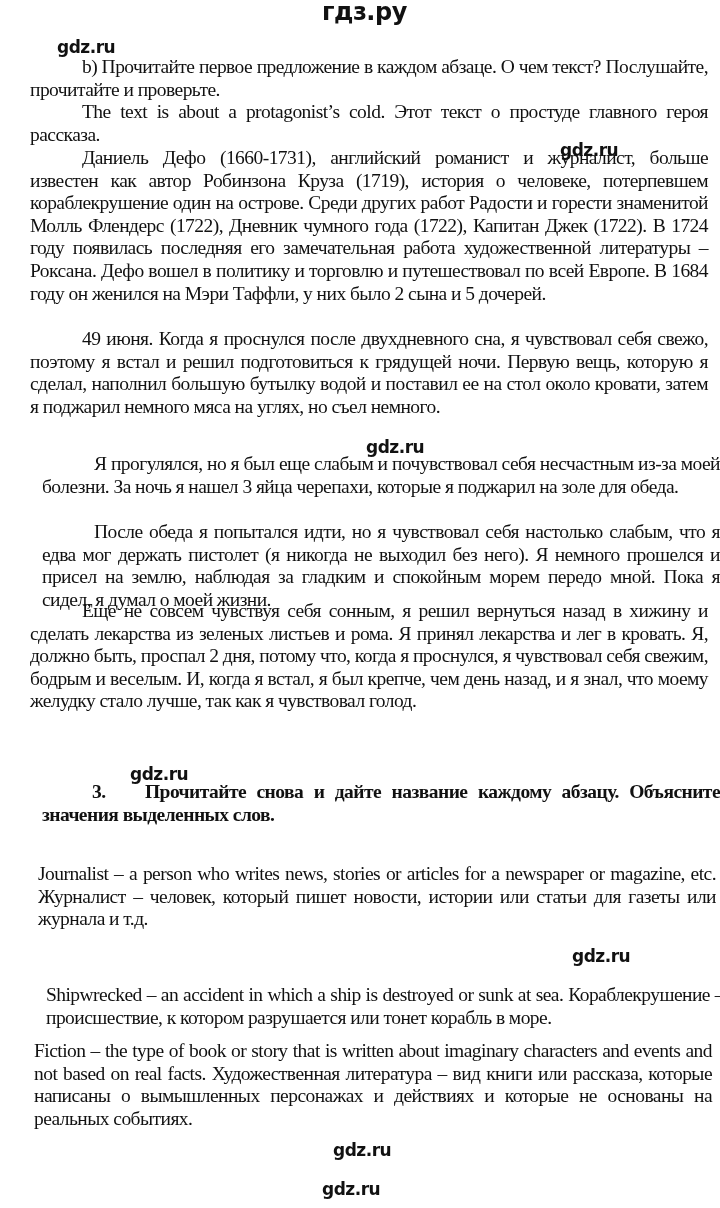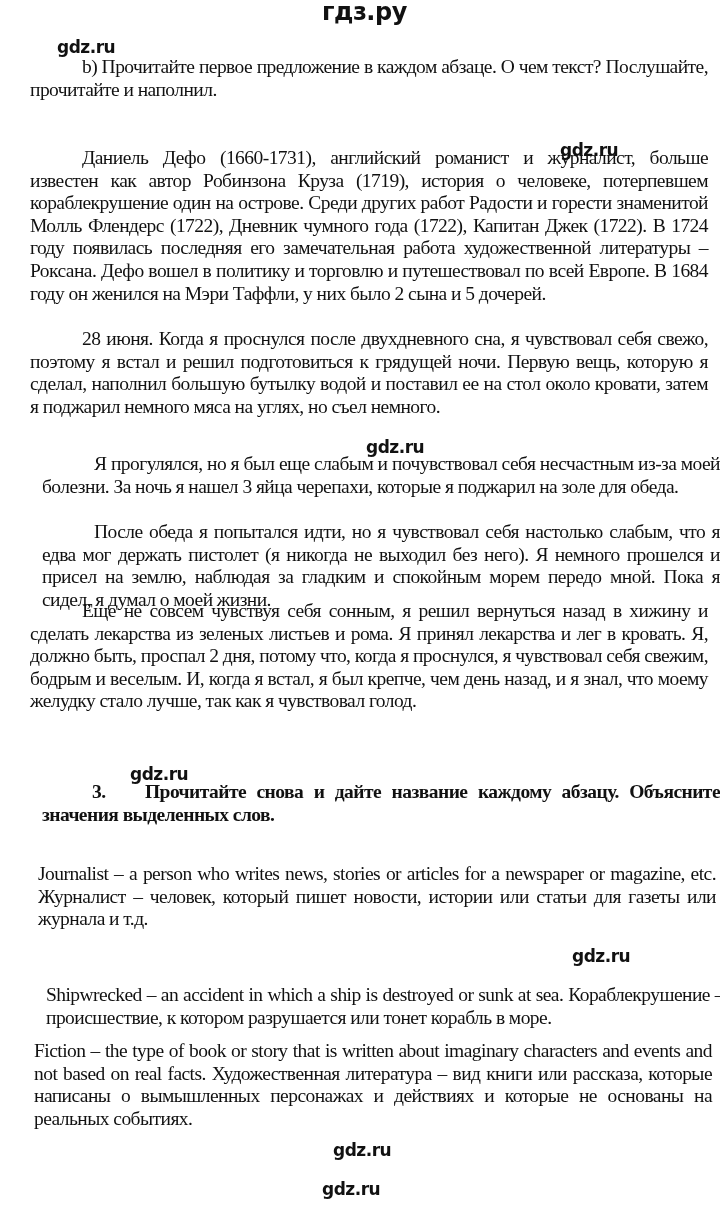--- a/index.html
+++ b/index.html
@@ -23,26 +23,27 @@
   .sec-num { display: inline-block; width: 53px; text-indent: 0; }
 </style>
 </head>
 <body>
 
 <div class="page">
 
   <div class="wm header-wm" style="left:322px; top:0px;">гдз.ру</div>
   <div class="wm" style="left:57px; top:35px;">gdz.ru</div>
 
-  <p class="para indent" style="top:56px; margin:0;">b) Прочитайте первое предложение в каждом абзаце. О чем текст? Послушайте, прочитайте и наполнил.</p>
+  <p class="para indent" style="top:56px; margin:0;">b) Прочитайте первое предложение в каждом абзаце. О чем текст? Послушайте, прочитайте и проверьте.</p>
+  <p class="para indent" style="top:101px; margin:0;">The text is about a protagonist’s cold. Этот текст о простуде главного героя рассказа.</p>
 
   <div class="wm" style="left:560px; top:138px;">gdz.ru</div>
 
   <p class="para indent" style="top:147px; margin:0;">Даниель Дефо (1660-1731), английский романист и журналист, больше известен как автор Робинзона Круза (1719), история о человеке, потерпевшем кораблекрушение один на острове. Среди других работ Радости и горести знаменитой Молль Флендерс (1722), Дневник чумного года (1722), Капитан Джек (1722). В 1724 году появилась последняя его замечательная работа художественной литературы – Роксана. Дефо вошел в политику и торговлю и путешествовал по всей Европе. В 1684 году он женился на Мэри Таффли, у них  было 2 сына и 5 дочерей.</p>
-  <p class="para indent" style="top:328px; margin:0;">28 июня. Когда я проснулся после двухдневного сна, я чувствовал себя свежо, поэтому я встал и решил подготовиться к грядущей ночи. Первую вещь, которую я сделал, наполнил большую бутылку водой и поставил ее на стол около кровати, затем я поджарил немного мяса на углях, но съел немного.</p>
+  <p class="para indent" style="top:328px; margin:0;">49 июня. Когда я проснулся после двухдневного сна, я чувствовал себя свежо, поэтому я встал и решил подготовиться к грядущей ночи. Первую вещь, которую я сделал, наполнил большую бутылку водой и поставил ее на стол около кровати, затем я поджарил немного мяса на углях, но съел немного.</p>
 
   <div class="wm" style="left:366px; top:435px;">gdz.ru</div>
 
   <p class="para indent" style="top:441px; margin:12px;">Я прогулялся, но я был еще слабым и почувствовал себя несчастным из-за моей болезни. За ночь я нашел 3 яйца черепахи, которые я поджарил на золе для обеда.</p>
   <p class="para indent" style="top:509px; margin:12px;">После обеда я попытался идти, но я чувствовал себя настолько слабым, что я едва мог держать пистолет (я никогда не выходил без него). Я немного прошелся и присел на землю, наблюдая за гладким и спокойным морем передо мной. Пока я сидел, я думал о моей жизни.</p>
   <p class="para indent" style="top:600px; margin:0;">Еще не совсем чувствуя себя сонным, я решил вернуться назад в хижину и сделать лекарства из зеленых листьев и рома. Я принял лекарства и лег в кровать. Я, должно быть, проспал 2 дня, потому что, когда я проснулся, я чувствовал себя свежим, бодрым и веселым. И, когда я встал, я был крепче, чем день назад, и я знал, что моему желудку стало лучше, так как я чувствовал голод.</p>
 
   <div class="wm" style="left:130px; top:762px;">gdz.ru</div>
 
   <p class="para bold" style="top:769px; margin:12px; text-indent:50px;"><span class="sec-num">3.</span><span>Прочитайте снова и дайте название каждому абзацу. Объясните значения выделенных слов.</span></p>

